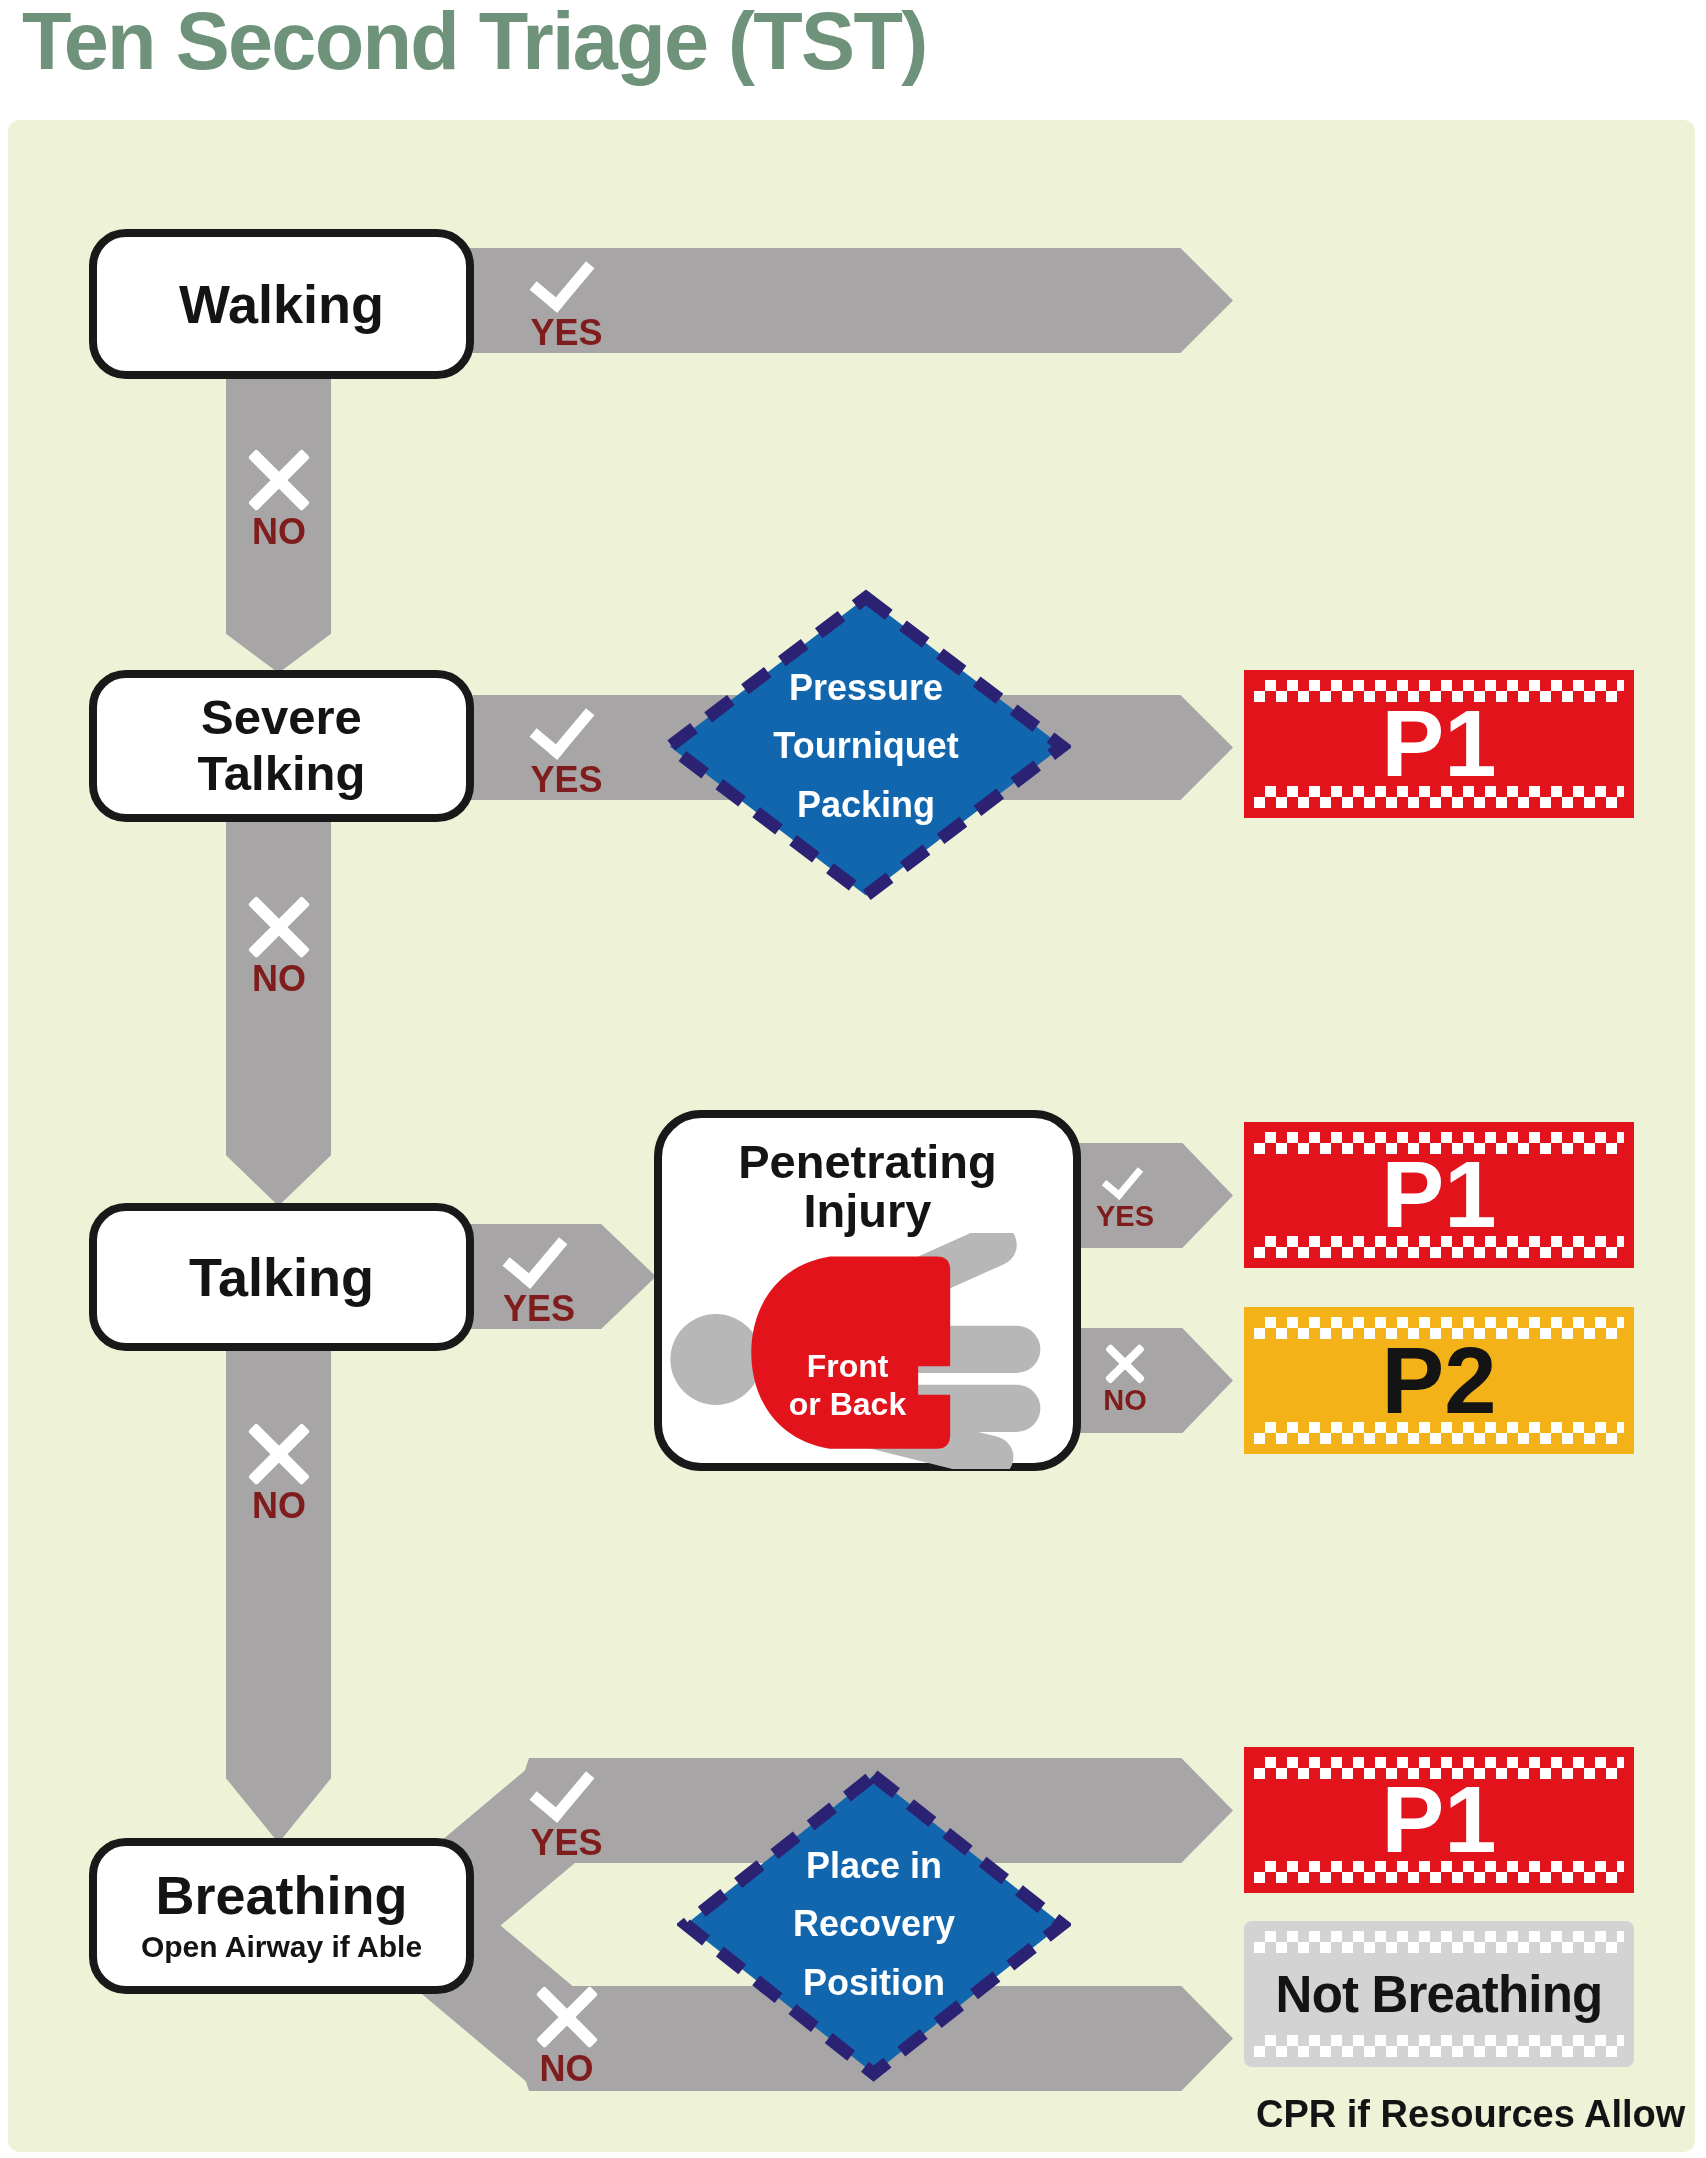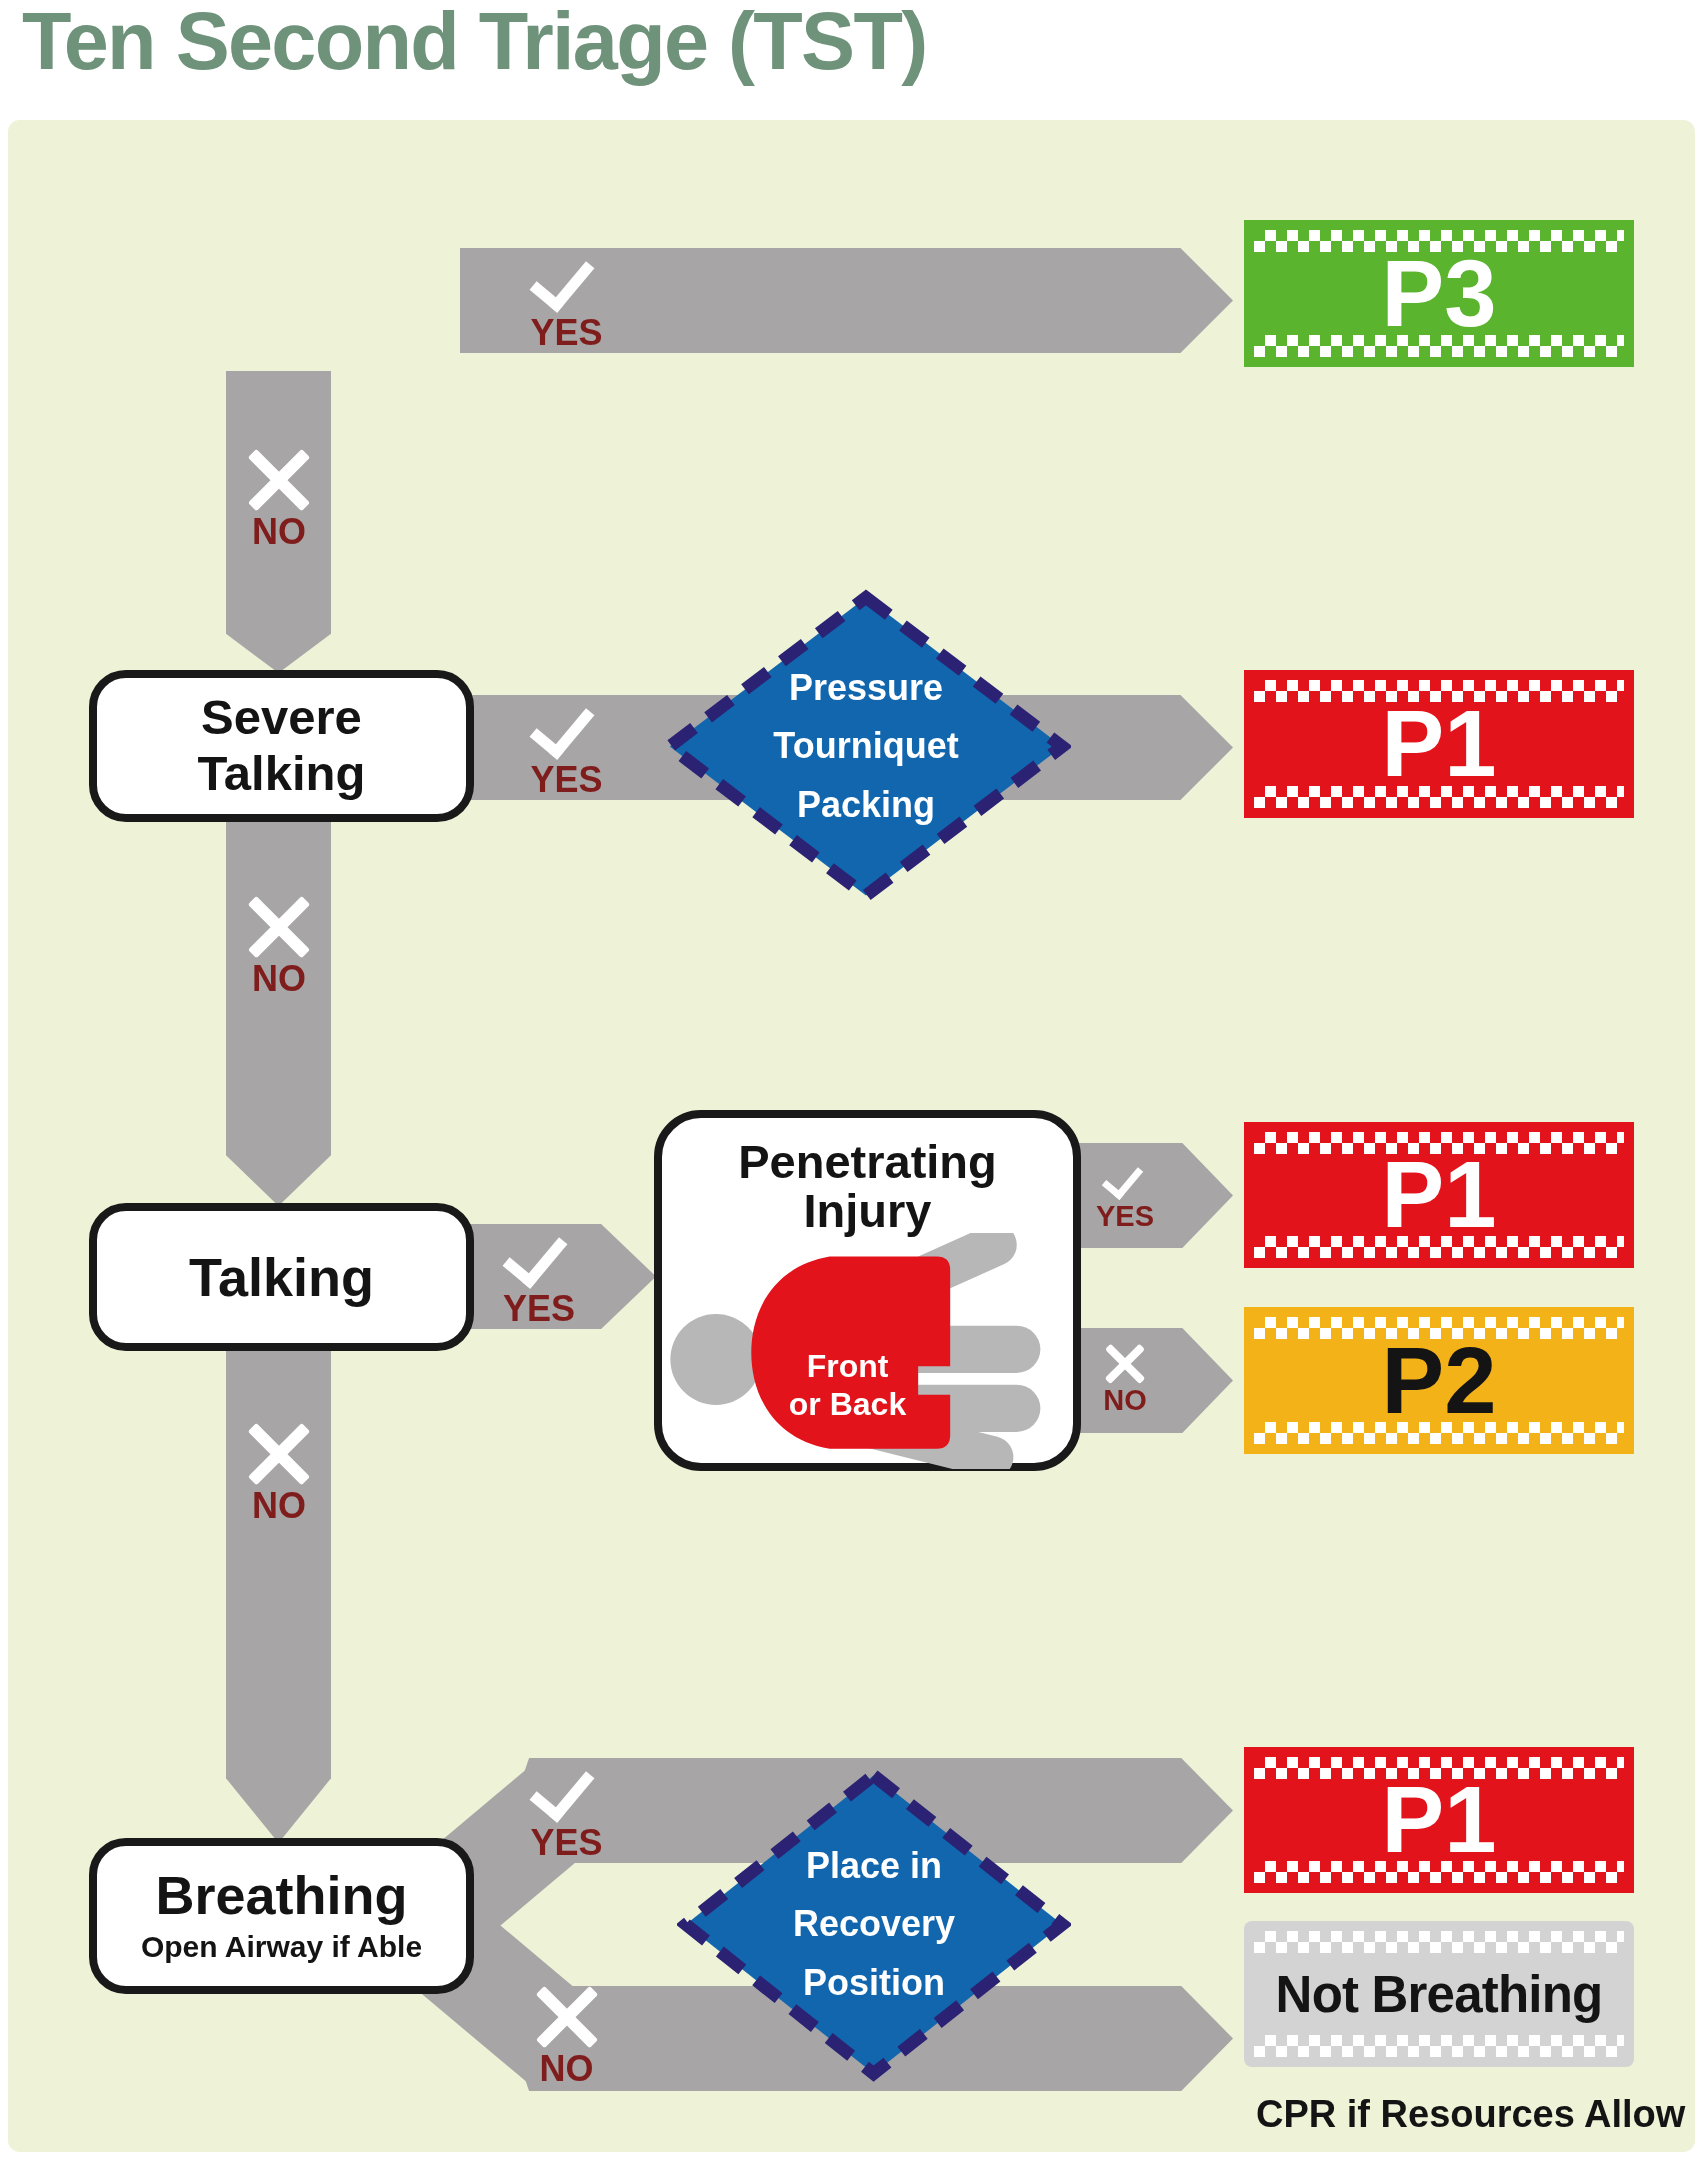--- a/index.html
+++ b/index.html
@@ -140,20 +140,23 @@
   </div>
   <div class="lblgroup" style="left:499px;top:1760px;width:135px;height:101px;">
     <span class="tick"></span>
     <span class="yn">YES</span>
   </div>
   <div class="lblgroup" style="left:499px;top:1988px;width:135px;height:101px;">
     <span class="cross"></span>
     <span class="yn">NO</span>
   </div>
 
+  <div class="box" style="left:89px;top:229px;width:385px;height:150px;">
+    <span class="main">Walking</span>
+  </div>
   <div class="box" style="left:89px;top:670px;width:385px;height:152px;">
     <span class="line">Severe</span>
     <span class="line">Talking</span>
   </div>
   <div class="box" style="left:89px;top:1203px;width:385px;height:148px;">
     <span class="main">Talking</span>
   </div>
   <div class="box" style="left:89px;top:1838px;width:385px;height:156px;">
     <span class="main">Breathing</span>
     <span class="sub">Open Airway if Able</span>
@@ -192,25 +195,20 @@
     <svg width="394" height="315" viewBox="0 0 467 374">
       <polygon points="233,10 457,187 233,364 10,187" stroke="#2b2273" stroke-width="15" stroke-dasharray="34 21" fill="#1166ae"></polygon>
     </svg>
     <div class="dtext">
       <span>Place in</span>
       <span>Recovery</span>
       <span>Position</span>
     </div>
   </div>
 
-  <div class="badge" style="left: 1244px; top: 220px; width: 390px; height: 147px; background-color: rgb(91, 180, 46);">
-    <div class="chk top"></div>
-    <span class="plabel">P3</span>
-    <div class="chk bot"></div>
-  </div>
   <div class="badge" style="left: 1244px; top: 670px; width: 390px; height: 148px; background-color: rgb(226, 19, 27);">
     <div class="chk top"></div>
     <span class="plabel">P1</span>
     <div class="chk bot"></div>
   </div>
   <div class="badge" style="left: 1244px; top: 1122px; width: 390px; height: 146px; background-color: rgb(226, 19, 27);">
     <div class="chk top"></div>
     <span class="plabel">P1</span>
     <div class="chk bot"></div>
   </div>

